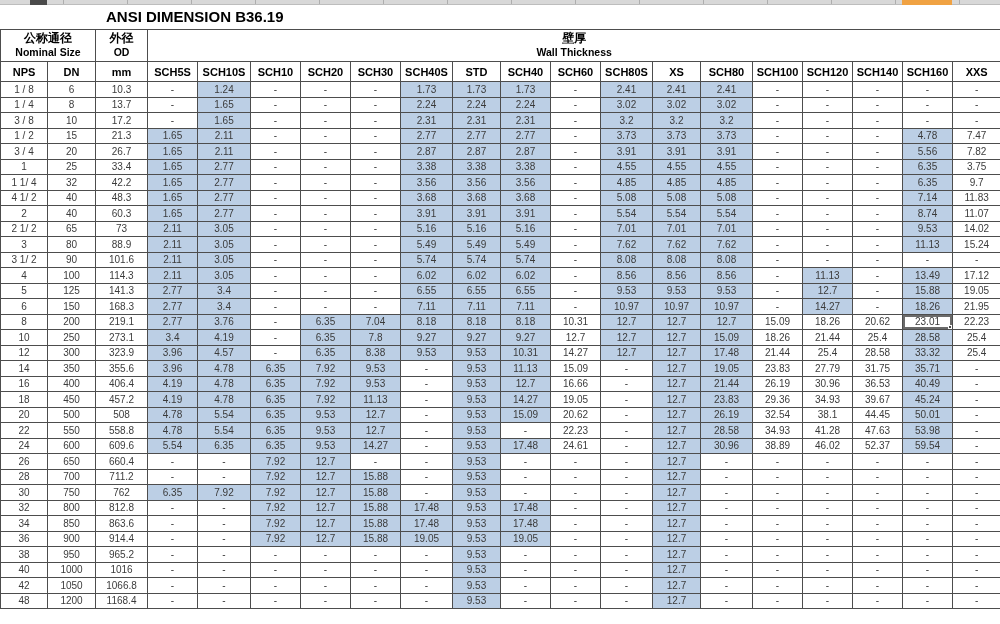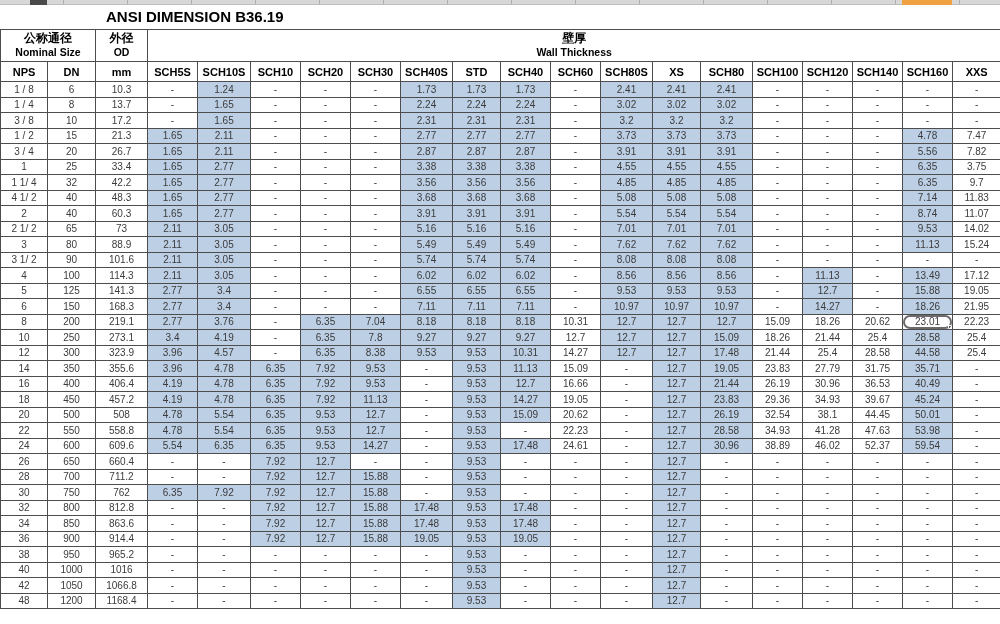--- a/index.html
+++ b/index.html
@@ -30,21 +30,20 @@
   }
   thead td { color:#000; font-weight:bold; background:#fff; }
   tr.group-row td { height:32px; font-size:10.5px; line-height:1.25; }
   tr.group-row .zh { font-size:12px;font-family:Liberation Serif, serif; }
   tr.col-row td { height:20px; font-size:11px; }
   tbody tr { height:15.5px; }
   td.hl { background:#bccfe5; }
   td.sel {
     position:relative;
     box-shadow: inset 0 0 0 2px #6b6b6b;
-    border-radius: 7px;
   }
   .handle {
     position:absolute; right:0; bottom:0; width:4px; height:4px;
     background:#4a4a4a; border:1px solid #fff;
   }
 </style>
 </head>
 <body>
 
 <div>
@@ -504,21 +503,21 @@
           <td class="hl">9.53</td>
           <td class="hl">9.53</td>
           <td class="hl">10.31</td>
           <td>14.27</td>
           <td class="hl">12.7</td>
           <td class="hl">12.7</td>
           <td class="hl">17.48</td>
           <td>21.44</td>
           <td>25.4</td>
           <td>28.58</td>
-          <td class="hl">44.58</td>
+          <td class="hl">33.32</td>
           <td>25.4</td>
         </tr>
         <tr>
           <td>14</td>
           <td>350</td>
           <td>355.6</td>
           <td class="hl">3.96</td>
           <td class="hl">4.78</td>
           <td class="hl">6.35</td>
           <td class="hl">7.92</td>

